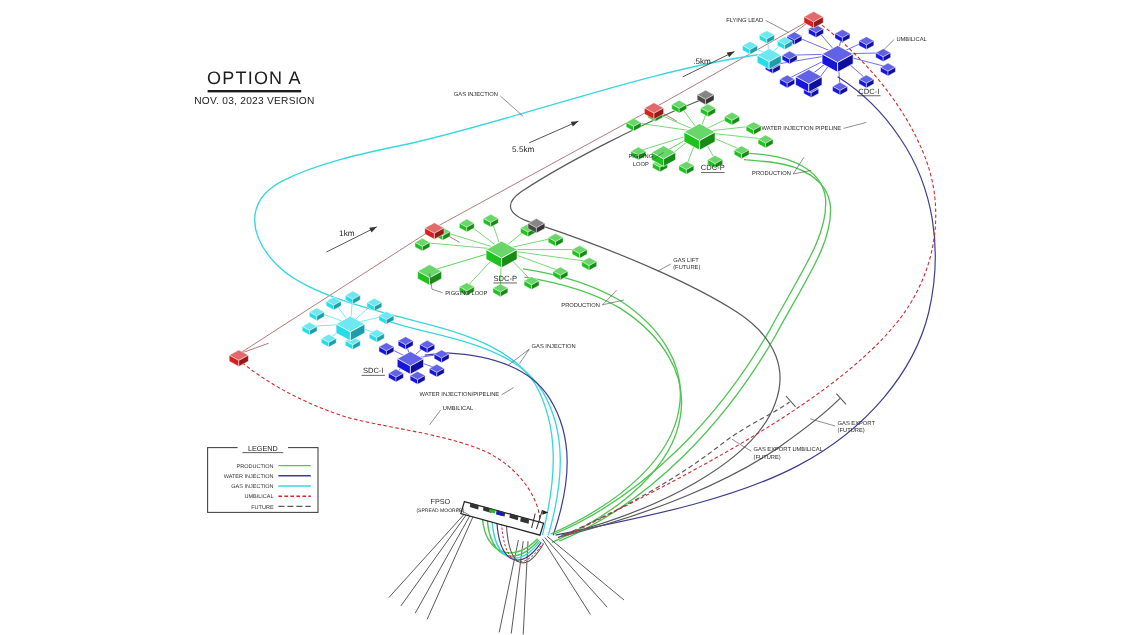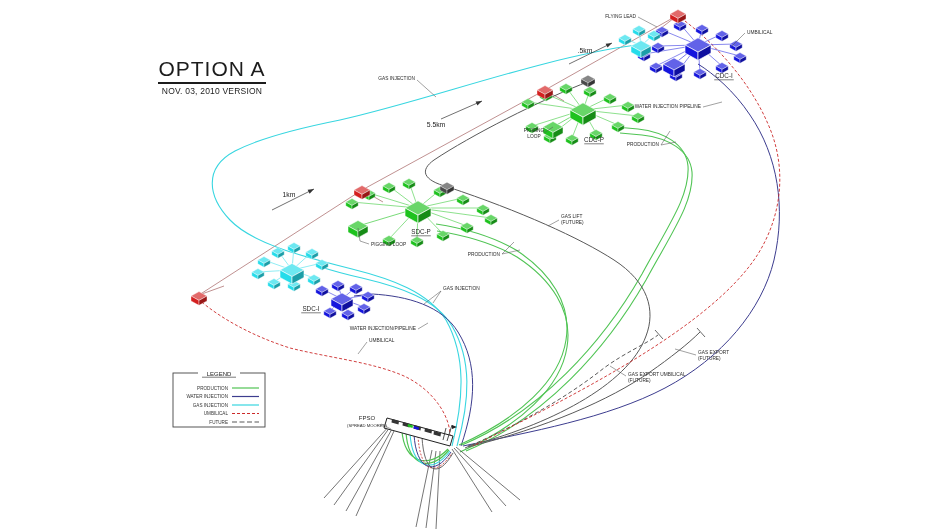--- a/index.html
+++ b/index.html
@@ -1,20 +1,20 @@
 <!DOCTYPE html>
 <html><head>
 <meta charset="utf-8">
 <style>
   html,body{margin:0;padding:0;background:#fff;}
   #stage{position:relative;width:940px;height:529px;background:#ffffff;overflow:hidden;
          font-family:"Liberation Sans",sans-serif;}
   #stage svg{position:absolute;left:0;top:0;}
   .titleblock{position:absolute;left:158px;top:57px;width:108px;text-align:center;color:#1c1c1c;}
-  .titleblock .t1{font-size:21px;letter-spacing:1px;border-bottom:2px solid #1c1c1c;
+  .titleblock .t1{font-size:15px;letter-spacing:1px;border-bottom:2px solid #1c1c1c;
                   padding-bottom:1px;display:inline-block;}
   .titleblock .t2{font-size:8.5px;margin-top:2px;letter-spacing:.2px;}
   svg text{font-family:"Liberation Sans",sans-serif;}
 </style>
 </head>
 <body>
 
 <div id="stage">
   <svg id="diagram" width="940" height="529" viewBox="0 0 940 529">
     <g id="g-pipes">
@@ -517,15 +517,15 @@
         </g>
         <g>
           <text x="228" y="423.8" text-anchor="end" font-size="4.6" fill="#333">FUTURE</text>
           <line x1="232" y1="422" x2="259" y2="422" stroke="#595959" stroke-width="1.2" stroke-dasharray="5 2.5"></line>
         </g>
       </g>
   </svg>
 
   <div class="titleblock">
     <div class="t1">OPTION A</div>
-    <div class="t2">NOV. 03, 2010 VERSION</div>
+    <div class="t2">NOV. 03, 2023 VERSION</div>
   </div>
 </div>
 
 </body></html>

